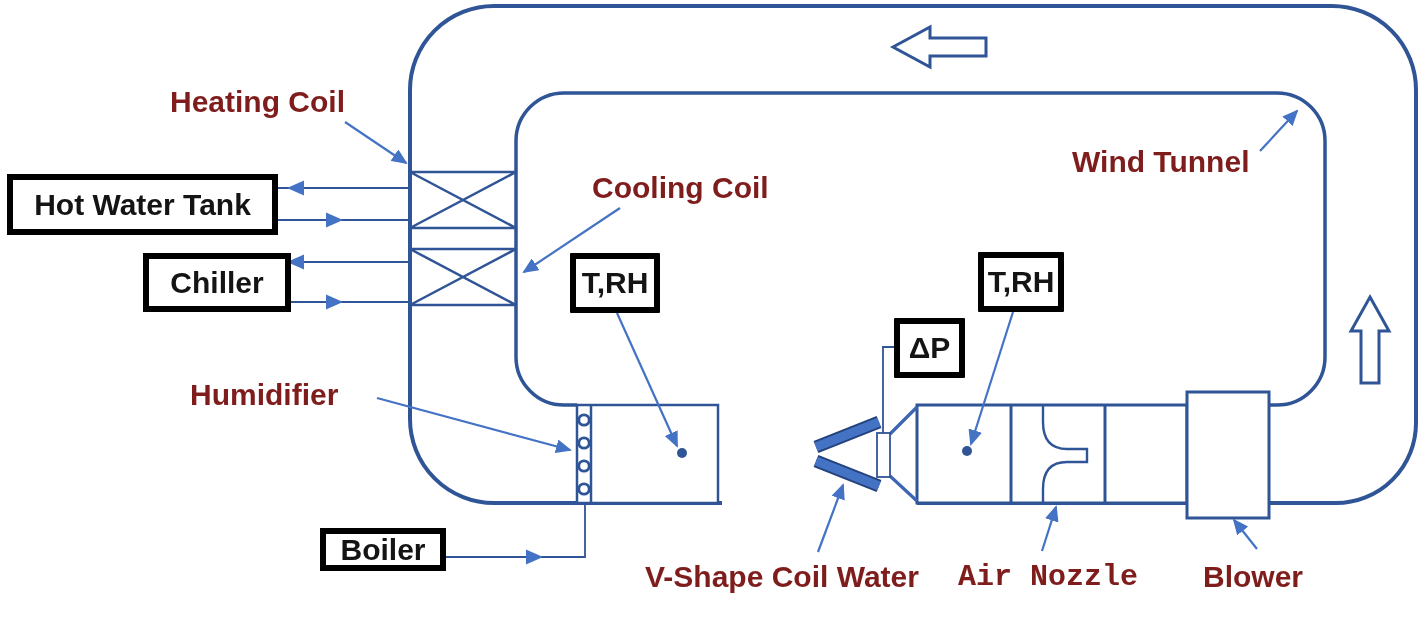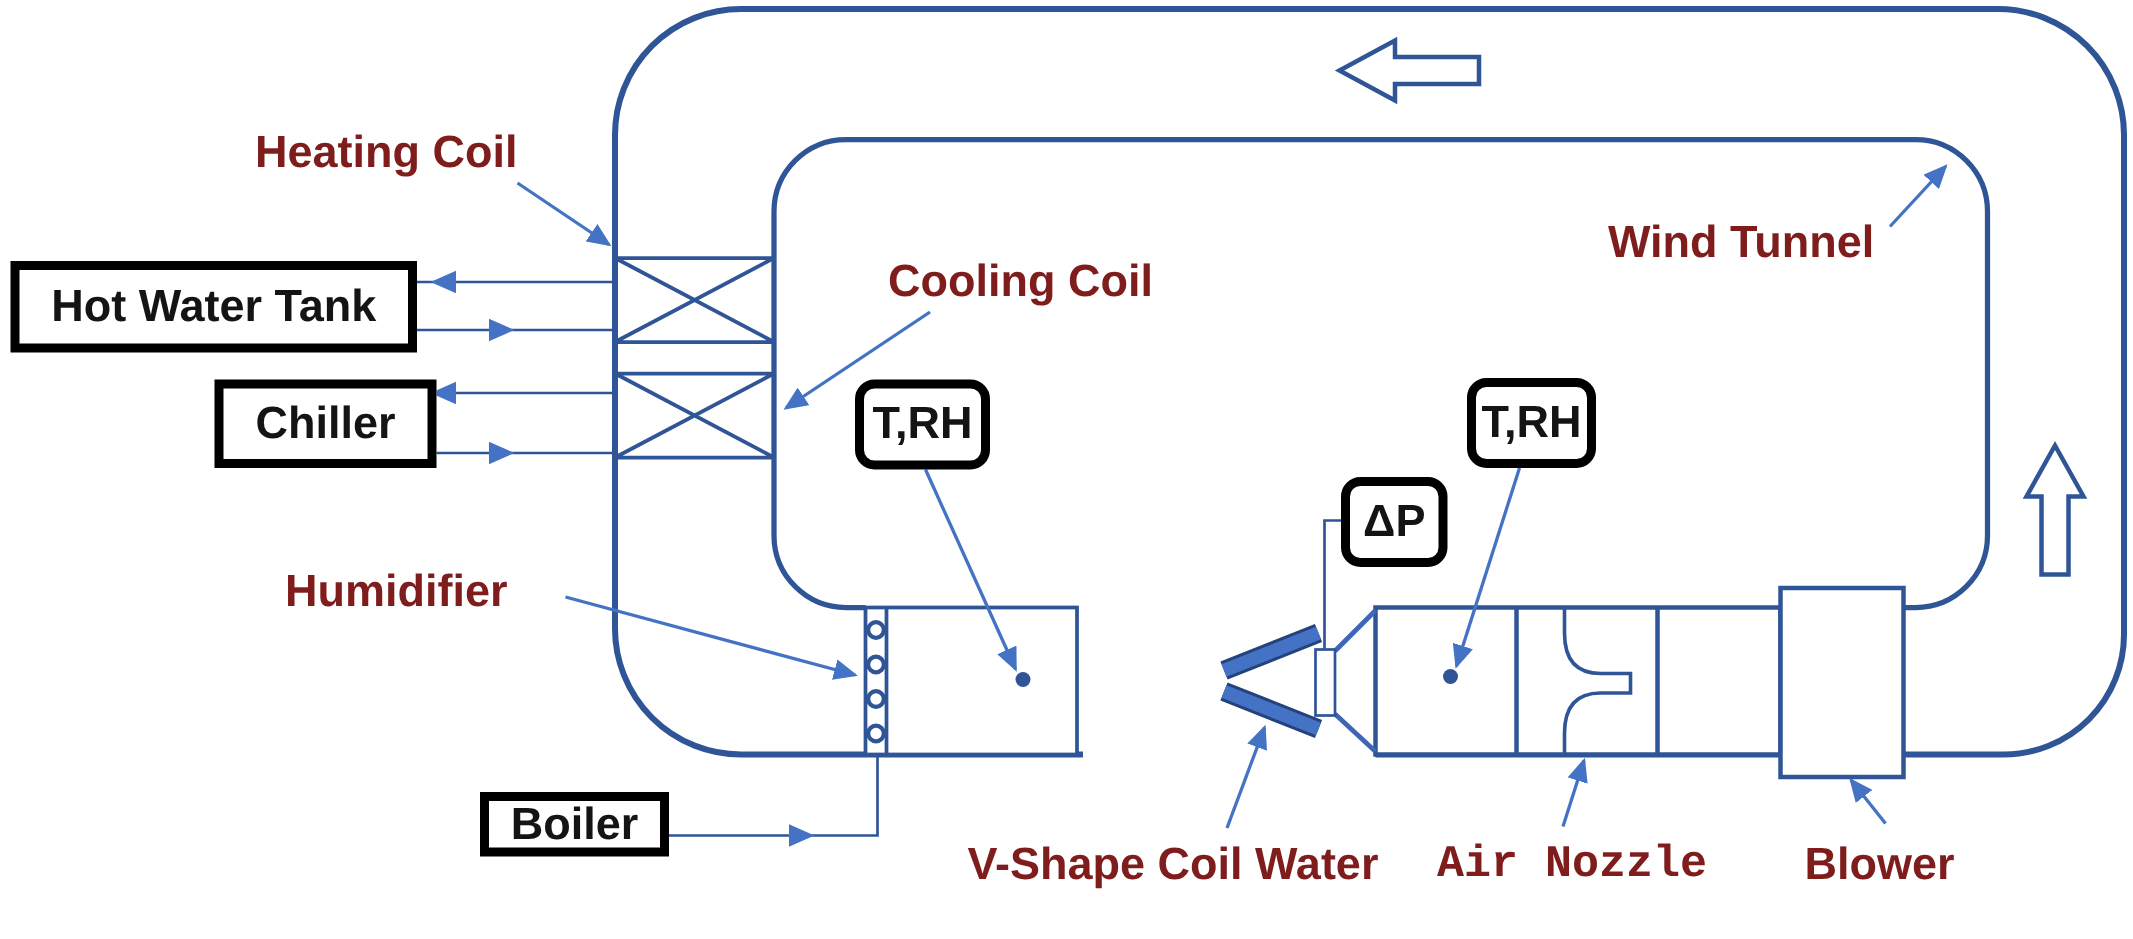--- a/index.html
+++ b/index.html
@@ -10,21 +10,21 @@
   #lineart{position:absolute;left:0;top:0;z-index:1;}
   .lbl{
     position:absolute;z-index:2;font-weight:bold;font-size:30px;
     white-space:nowrap;color:#7f1d1d;line-height:1;
   }
   .boxlbl{
     position:absolute;z-index:2;font-weight:bold;font-size:30px;color:#141414;
     border:6px solid #000000;background:#fff;display:flex;
     align-items:center;justify-content:center;white-space:nowrap;box-sizing:border-box;
   }
-  .sensor{border-radius:13px;}
+  .sensor{border-radius:1px;}
 </style>
 </head>
 <body>
 
 <svg id="lineart" width="1422" height="626" viewBox="0 0 1422 626">
   <defs>
     <marker id="ah" markerUnits="userSpaceOnUse" markerWidth="16" markerHeight="14" refX="14" refY="7" orient="auto">
       <path d="M0 0 L16 7 L0 14 Z" fill="#4472C4"></path>
     </marker>
   </defs>

